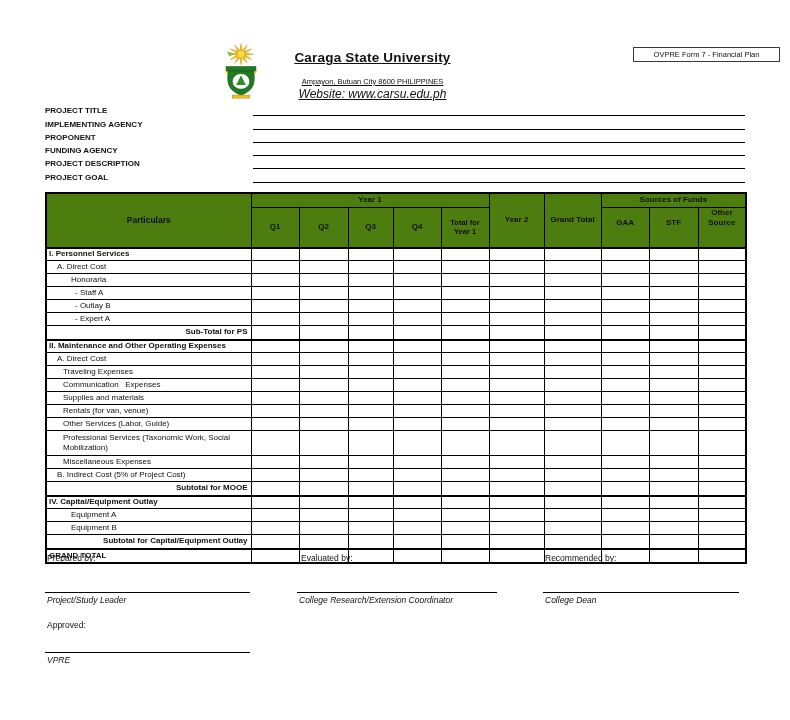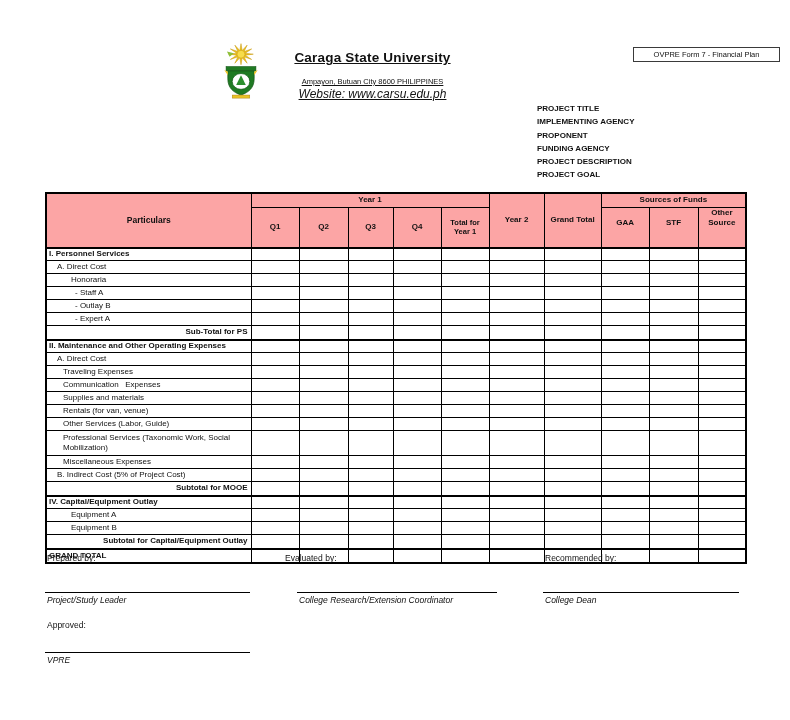--- a/index.html
+++ b/index.html
@@ -16,34 +16,34 @@
   .uni-address { font-size:7.5px; margin-top:12px; }
   .uni-website { font-size:12px; font-style:italic; margin-top:1px; }
   .form-code-box {
     position:absolute; left:600px; top:47px; width:147px; height:15px;
     border:1.3px solid #3a3a3a; display:flex; align-items:center; justify-content:center;
     font-size:7.5px; font-weight:normal;margin-left:33px;
   }
 
   
   .fields { position:absolute; left:45px; top:103px; width:700px; }
-  .field-row { display:flex; height:13.3px; align-items:flex-end;flex-direction:column; }
+  .field-row { display:flex; height:13.3px; align-items:flex-end; }
   .field-label { width:208px; font-size:8px; font-weight:bold; line-height:11px; }
   .field-line { flex:1; border-bottom:1.2px solid #000; height:11px; }
 
   
   .maintable {
     position:absolute; left:45px; top:192px; width:700px;
     border-collapse:collapse; table-layout:fixed; border:2px solid #000;
   }
   .maintable th, .maintable td {
     border:1px solid #000; overflow:hidden; padding:0 2px;
     font-size:8px; line-height:10px; vertical-align:middle;
   }
-  .maintable thead th { background:#fca5a5; font-weight:bold; text-align:center; font-size:8px; }
+  .maintable thead th { background:#4d7c0f; font-weight:bold; text-align:center; font-size:8px; }
   .maintable thead tr.hr1 th { height:14px; }
   .maintable thead tr.hr2 th { height:27px; }
   .maintable th.th-particulars { font-size:8.5px; }
   .maintable th.th-bottom { vertical-align:bottom; padding-bottom:19px; }
   .maintable th.th-total1 { font-size:7.5px; line-height:9px; }
   .maintable tbody tr:first-child td { border-top:2px solid #000; }
   .maintable tbody td { height:13px; background:#fff; }
   .maintable tr.tall td { height:25px; }
   .maintable tr.subtotal td, .maintable tr.grand td { height:14px; }
   .maintable td.lbl { text-align:left; white-space:normal; }
@@ -446,21 +446,21 @@
           <td></td>
           <td></td>
           <td></td>
           <td></td>
         </tr>
       </tbody>
   </table>
 
   <div class="sig-area">
     <div class="sig-label" style="left:2px; top:0;">Prepared by:</div>
-    <div class="sig-label" style="left:240px; top:0;">Evaluated by:</div>
+    <div class="sig-label" style="left:256px; top:0;text-decoration:underline;">Evaluated by:</div>
     <div class="sig-label" style="left:500px; top:0;">Recommended by:</div>
 
     <div class="sig-line" style="left:0; top:39px; width:205px;"></div>
     <div class="sig-line" style="left:252px; top:39px; width:200px;"></div>
     <div class="sig-line" style="left:498px; top:39px; width:196px;"></div>
 
     <div class="sig-role" style="left:2px; top:42px;">Project/Study Leader</div>
     <div class="sig-role" style="left:254px; top:42px;">College Research/Extension Coordinator</div>
     <div class="sig-role" style="left:500px; top:42px;">College Dean</div>
 

